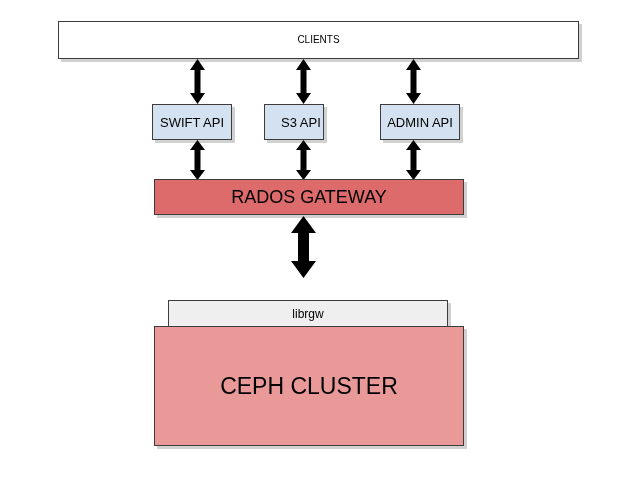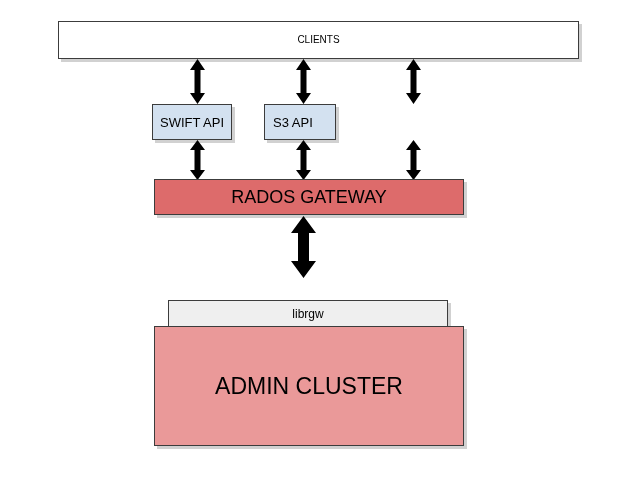--- a/index.html
+++ b/index.html
@@ -48,21 +48,21 @@
   #clients .label { font-size: 10px; }
 
   
   .api {
     top: 104px;
     height: 36px;
     background: #d3e1f0;
   }
   .api .label { font-size: 13px; }
   #swift-api { left: 152px; width: 80px; }
-  #s3-api    { left: 264px; width: 72px; justify-content: flex-start; padding-left: 8px; }
+  #s3-api    { left: 264px; width: 60px; justify-content: flex-start; padding-left: 16px; }
   #admin-api { left: 380px; width: 80px; }
 
   
   #rados-gateway {
     left: 154px; top: 179px;
     width: 310px; height: 36px;
     background: #dd6b6b;
   }
   #rados-gateway .label { font-size: 18px; }
 
@@ -121,20 +121,23 @@
       <polygon points="8.5,0 16,11 11.5,11 11.5,34 16,34 8.5,45 1,34 5.5,34 5.5,11 1,11" fill="#000000"></polygon>
     </svg>
   </div>
 
   <div class="node api" id="swift-api">
     <span class="label">SWIFT API</span>
   </div>
   <div class="node api" id="s3-api">
     <span class="label">S3 API</span>
   </div>
+  <div class="node api" id="admin-api">
+    <span class="label">ADMIN API</span>
+  </div>
 
   <div class="arrow" style="left:189px; top:140px;">
     <svg width="17" height="40" viewBox="0 0 17 40">
       <polygon points="8.5,0 16,10 11.5,10 11.5,30 16,30 8.5,40 1,30 5.5,30 5.5,10 1,10" fill="#000000"></polygon>
     </svg>
   </div>
   <div class="arrow" style="left:295px; top:140px;">
     <svg width="17" height="40" viewBox="0 0 17 40">
       <polygon points="8.5,0 16,10 11.5,10 11.5,30 16,30 8.5,40 1,30 5.5,30 5.5,10 1,10" fill="#000000"></polygon>
     </svg>
@@ -154,16 +157,16 @@
       <polygon points="14.5,0 27,17 20,17 20,45 27,45 14.5,62 2,45 9,45 9,17 2,17" fill="#000000"></polygon>
     </svg>
   </div>
 
   <div class="node" id="librgw">
     <span class="label">librgw</span>
   </div>
 
 
   <div class="node" id="ceph-cluster">
-    <span class="label">ADMIN CLUSTER</span>
+    <span class="label">CEPH CLUSTER</span>
   </div>
 
 </div>
 
 </body></html>

